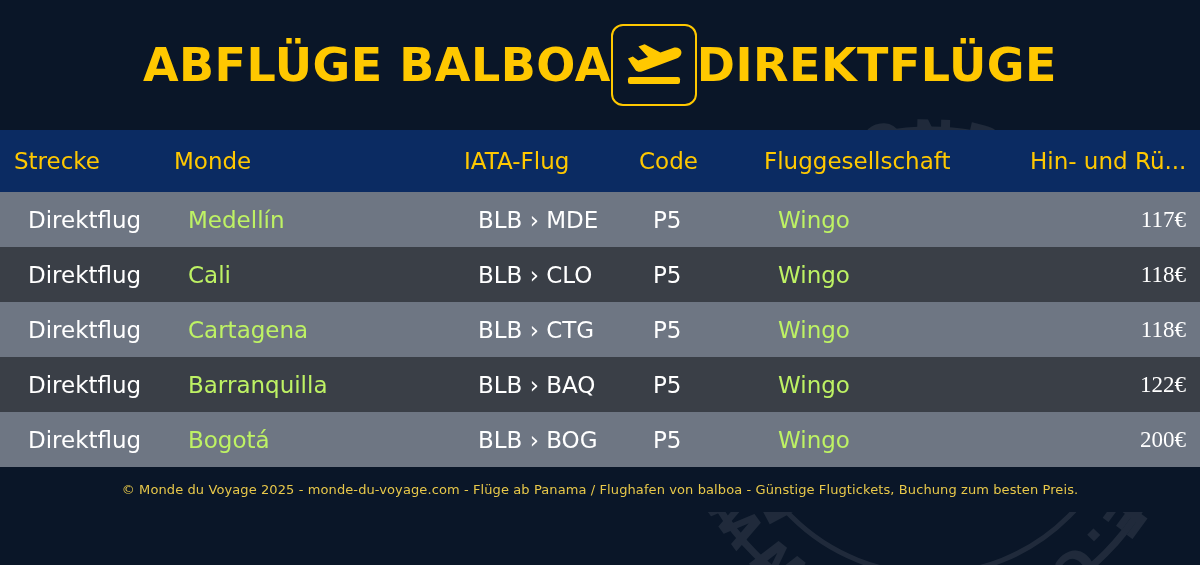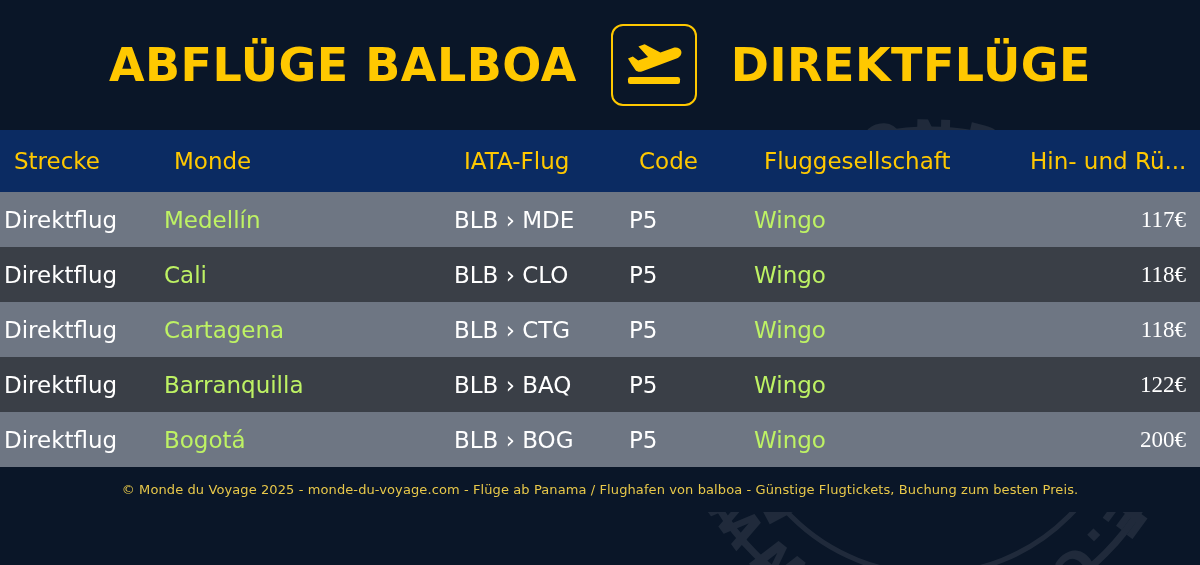--- a/index.html
+++ b/index.html
@@ -37,21 +37,20 @@
   .watermark svg { display: block; width: 100%; height: 100%; }
 
   
   .masthead {
     position: relative;
     z-index: 2;
     height: 130px;
     display: flex;
     align-items: center;
     justify-content: center;
-    gap: 34px;
   }
   .title-text {
     color: #ffc800;
     font-size: 46px;
     font-weight: bold;
     letter-spacing: 0.5px;
     line-height: 1;
     white-space: nowrap;
   }
   .plane-badge {
@@ -104,21 +103,21 @@
     padding-left: 14px;
   }
   .flight-table thead th.num { text-align: right; padding-left: 0; padding-right: 14px; }
 
   .flight-table tbody tr { height: 55px; }
   .flight-table tbody tr.odd  { background: #6e7683; }
   .flight-table tbody tr.even { background: #3a3f47; }
 
   .flight-table tbody td {
     font-size: 23px;
-    padding-left: 4px;
+    padding-left: 28px;
     color: #ffffff;
   }
   .flight-table tbody td.accent { color: #bef264; }
   .flight-table tbody td.num {
     text-align: right;
     padding-left: 0;
     padding-right: 14px;
     color: #ffffff;
     font-family: Liberation Serif, serif;
   }

